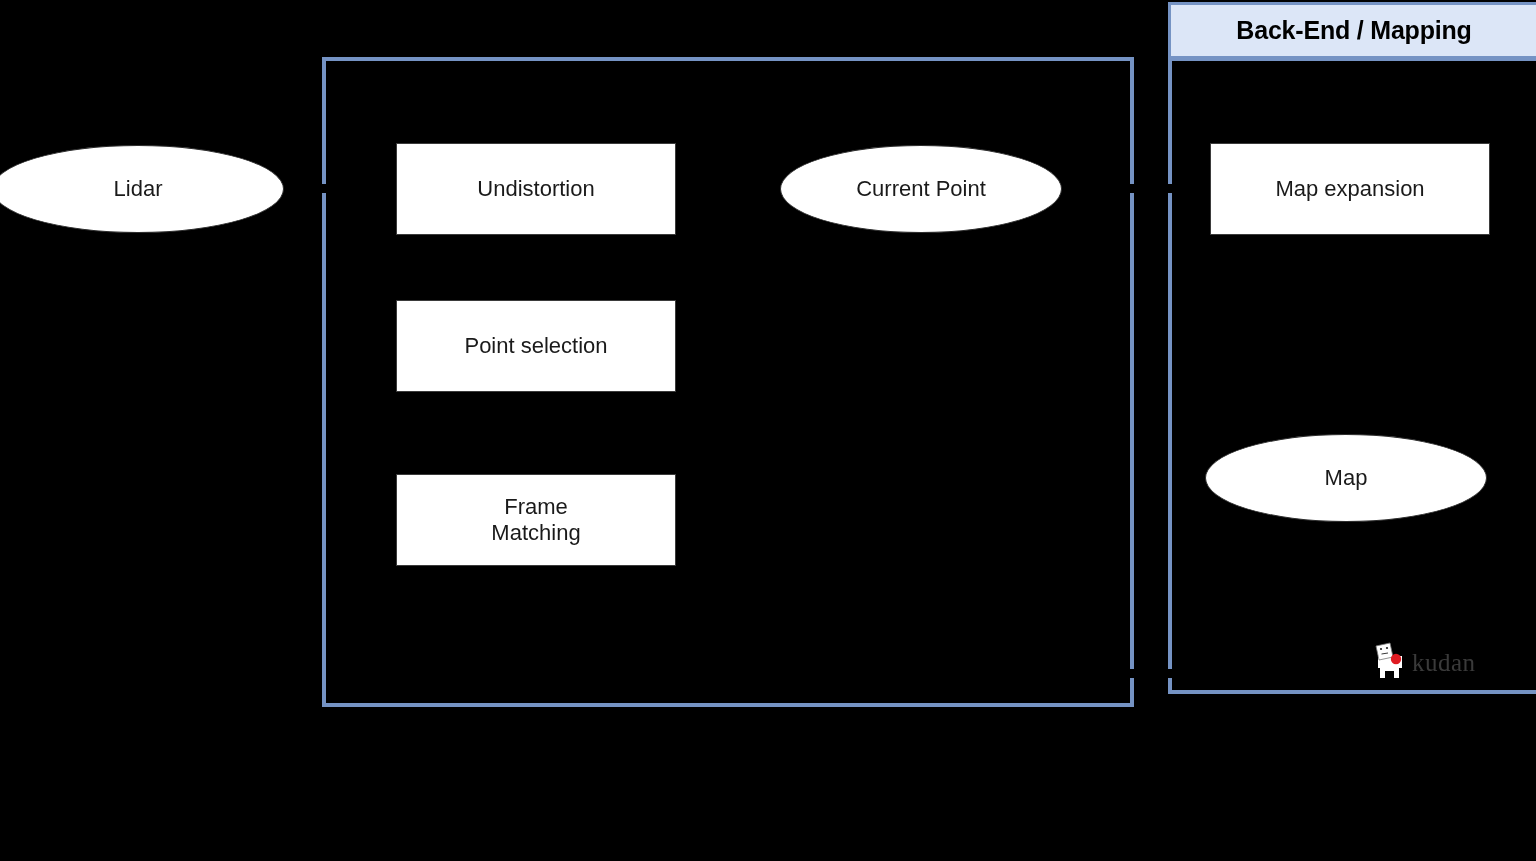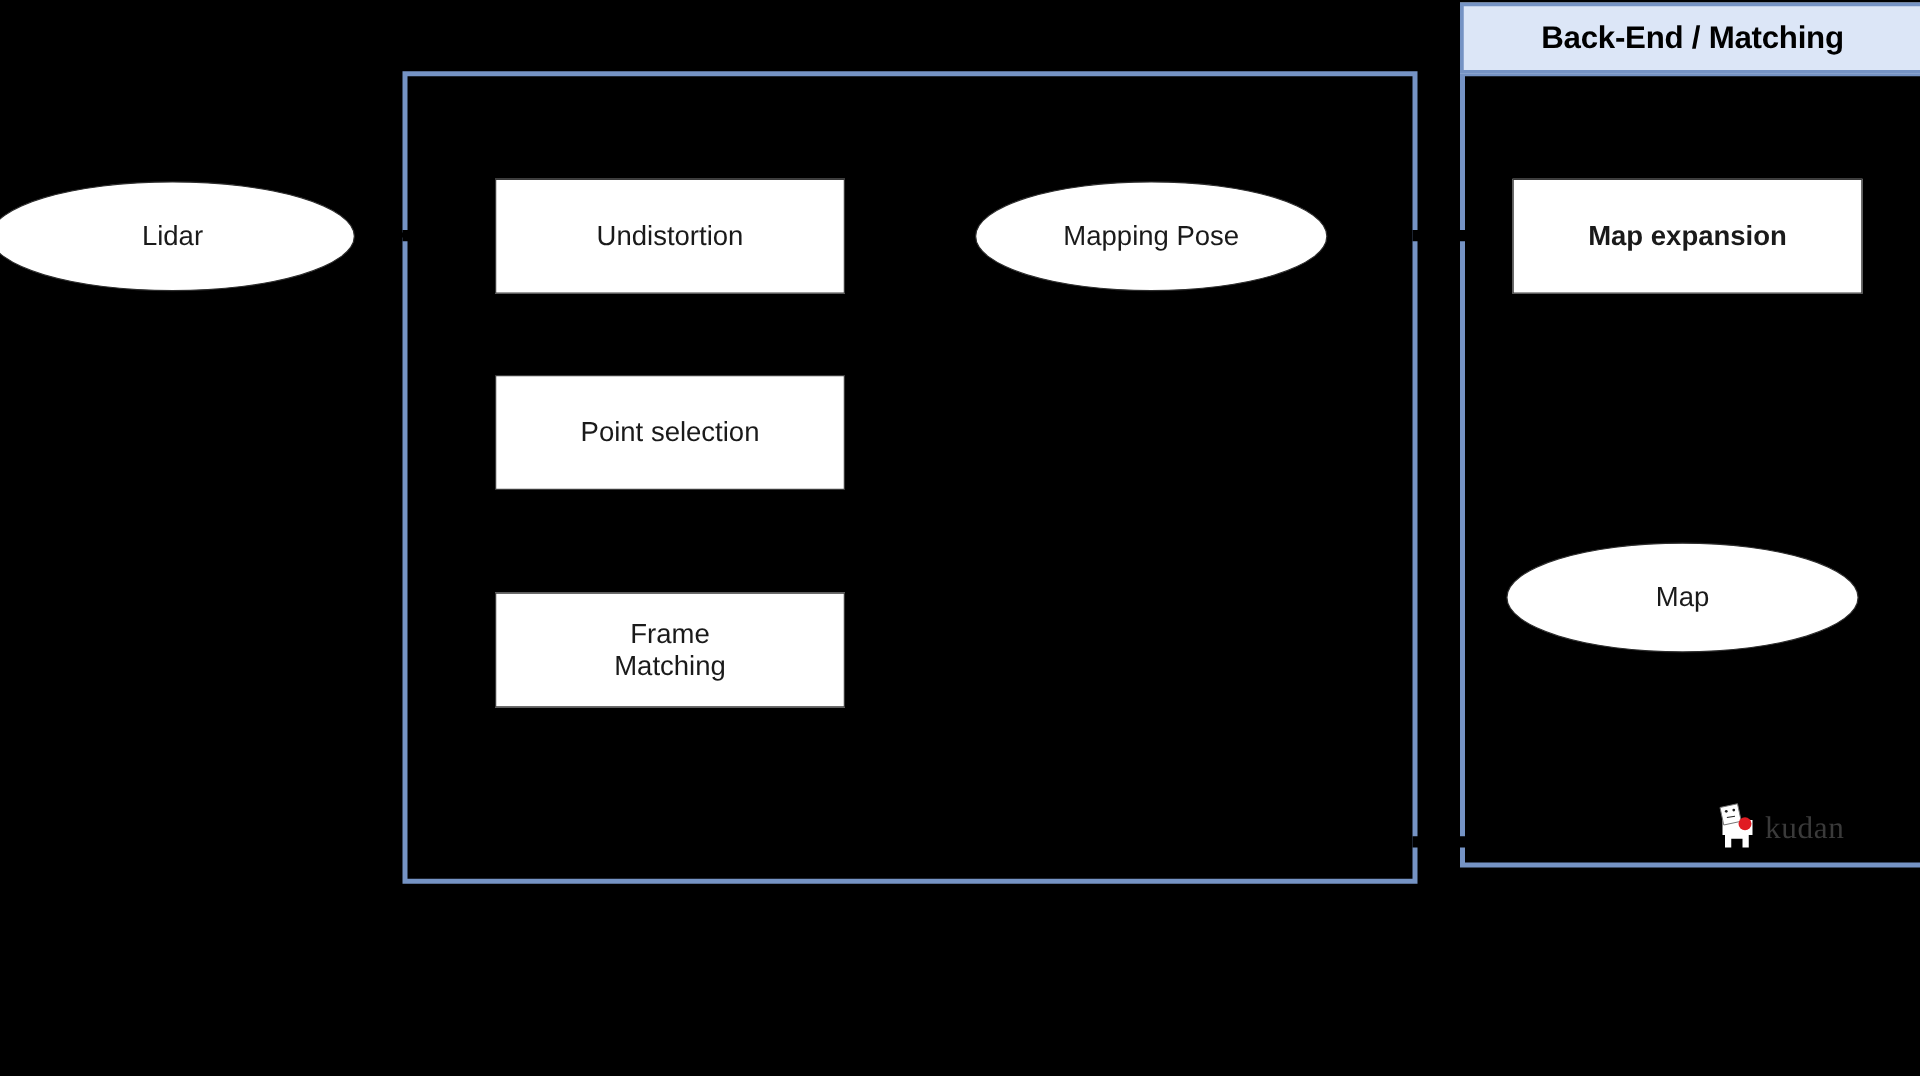--- a/index.html
+++ b/index.html
@@ -105,21 +105,21 @@
     font-size: 22px;
     color: #1a1a1a;
     white-space: pre-line;
   }
 
   #node-lidar       { left: -8px;   top: 145px; width: 292px; height: 88px; }
   #node-undistortion{ left: 396px;  top: 143px; width: 280px; height: 92px; }
   #node-point-selection { left: 396px; top: 300px; width: 280px; height: 92px; }
   #node-frame-matching  { left: 396px; top: 474px; width: 280px; height: 92px; }
   #node-current-pose{ left: 780px;  top: 145px; width: 282px; height: 88px; }
-  #node-map-expansion { left: 1210px; top: 143px; width: 280px; height: 92px; font-weight: bold; }
+  #node-map-expansion { left: 1210px; top: 143px; width: 280px; height: 92px; }
   #node-map         { left: 1205px; top: 434px; width: 282px; height: 88px; }
 
   
   .connector {
     position: absolute;
     background: #000000;
   }
 
   
   #kudan-logo {
@@ -143,21 +143,21 @@
 </style>
 </head>
 <body>
 
 <div class="stage">
 
   <div class="panel" id="panel-frontend"></div>
 
   <div class="panel" id="panel-backend"></div>
   <div class="panel-header" id="panel-backend-header">
-    <span class="panel-header-label">Back-End / Matching</span>
+    <span class="panel-header-label">Back-End / Mapping</span>
   </div>
 
   <div class="notch" style="left:322px; top:184px; width:6px; height:9px;"></div>
   <div class="notch" style="left:1130px; top:184px; width:6px; height:9px;"></div>
   <div class="notch" style="left:1166px; top:184px; width:6px; height:9px;"></div>
   <div class="notch" style="left:1130px; top:669px; width:6px; height:9px;"></div>
   <div class="notch" style="left:1166px; top:669px; width:6px; height:9px;"></div>
 
   <div class="connector" style="left:284px; top:186px; width:40px; height:4px;"></div>
   <div class="connector" style="left:1134px; top:186px; width:34px; height:4px;"></div>
@@ -173,21 +173,21 @@
   <div class="node-rect" id="node-point-selection">
     <span class="node-label">Point selection</span>
   </div>
 
   <div class="node-rect" id="node-frame-matching">
     <span class="node-label">Frame
 Matching</span>
   </div>
 
   <div class="node-ellipse" id="node-current-pose">
-    <span class="node-label">Mapping Pose</span>
+    <span class="node-label">Current Point</span>
   </div>
 
   <div class="node-rect" id="node-map-expansion">
     <span class="node-label">Map expansion</span>
   </div>
 
   <div class="node-ellipse" id="node-map">
     <span class="node-label">Map</span>
   </div>
 

